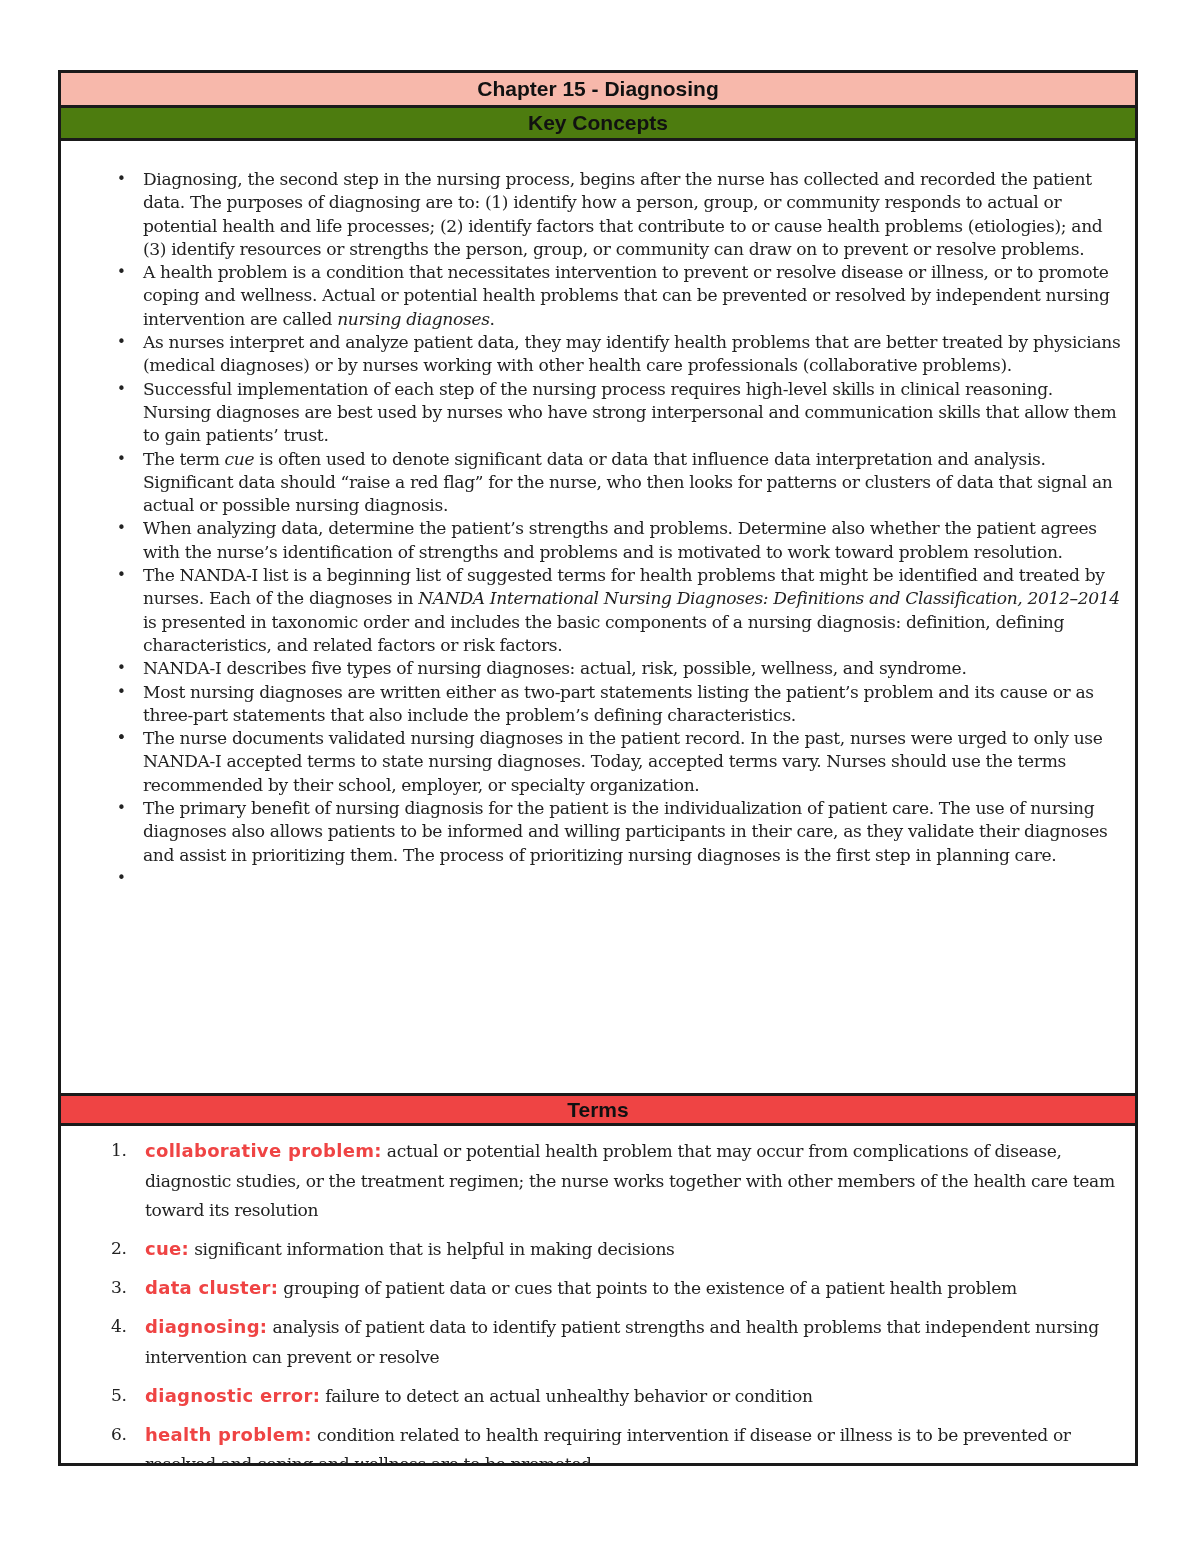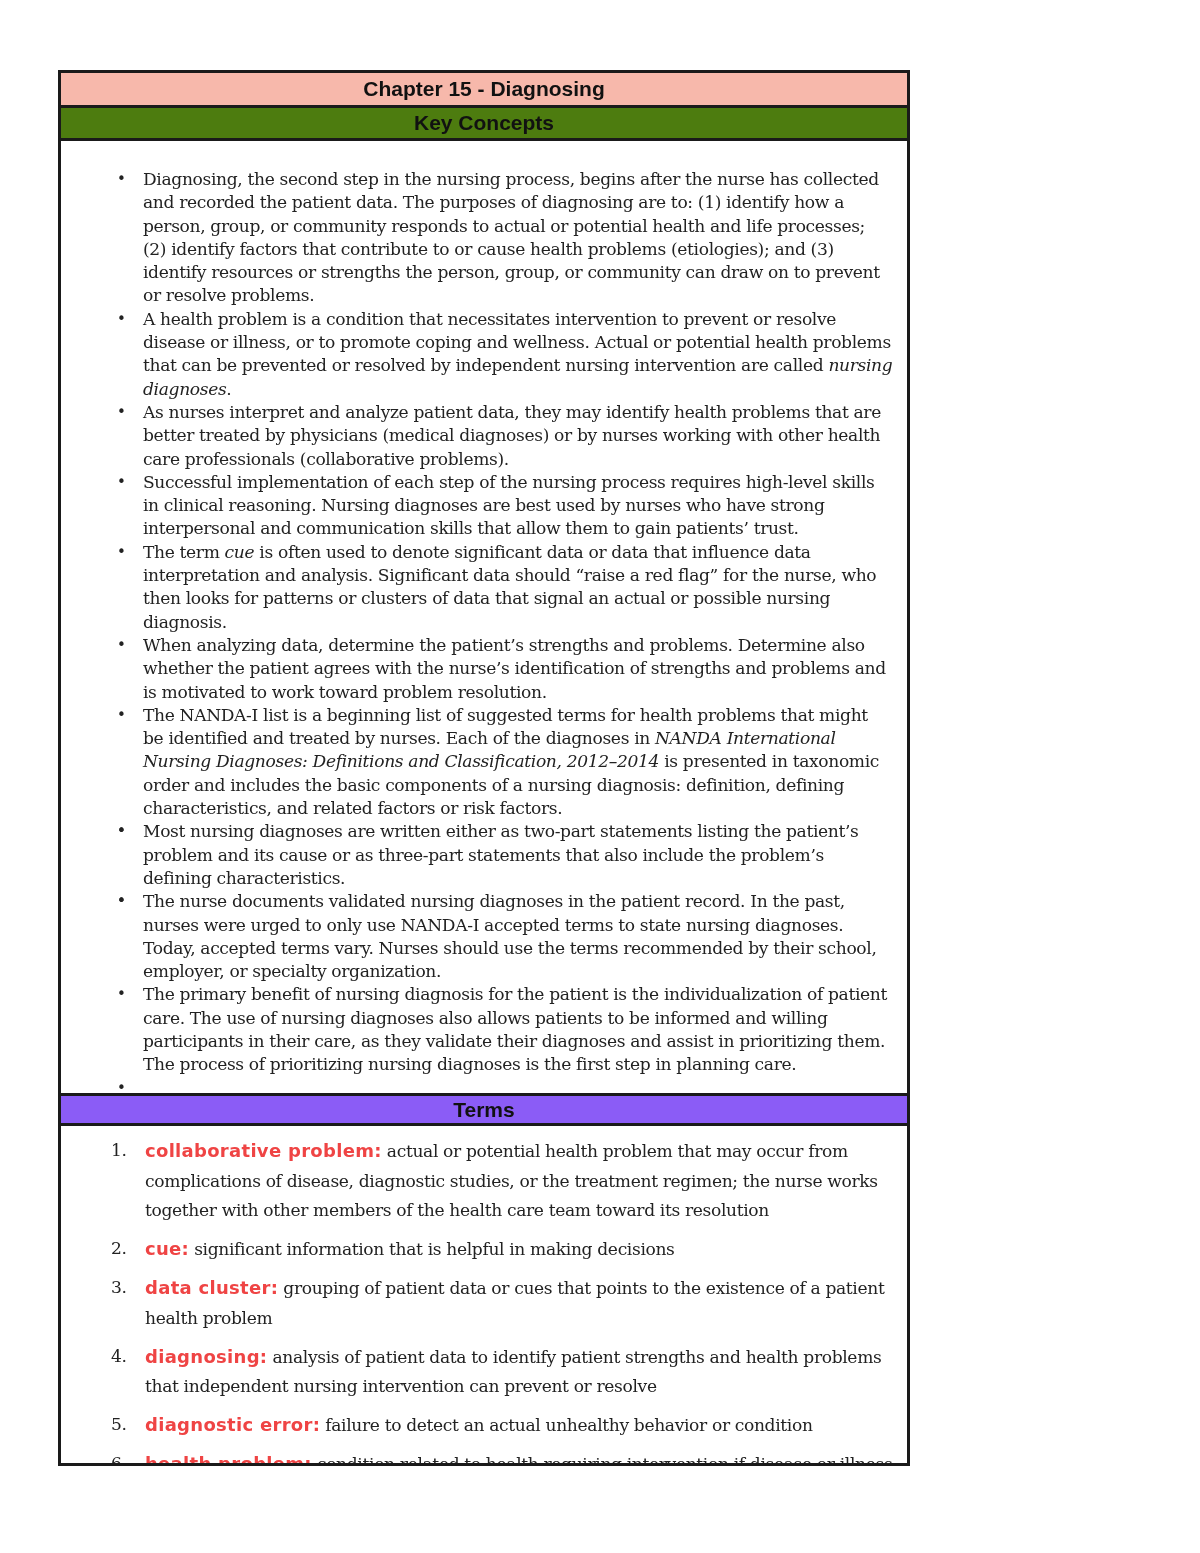--- a/index.html
+++ b/index.html
@@ -10,41 +10,41 @@
     body {
       width: 1200px;
       height: 1553px;
       position: relative;
       overflow: hidden;
     }
     .sheet {
       position: absolute;
       left: 58px;
       top: 70px;
-      width: 852px;
+      width: 1080px;
       height: 1396px;
       border: 3px solid #1a1a1a;
       box-sizing: border-box;
       overflow: hidden;
     }
     .band {
       box-sizing: border-box;
       text-align: center;
       font-family: "Liberation Sans", sans-serif;
       font-weight: bold;
       font-size: 21px;
       color: #111111;
       border-bottom: 3px solid #1a1a1a;
       display: flex;
       align-items: center;
       justify-content: center;
     }
     .band-title { height: 35px; background: #f7b8ab; }
     .band-concepts { height: 33px; background: #4d7c0f; }
-    .band-terms { height: 33px; background: #8b5cf6; border-top: 3px solid #1a1a1a; }
+    .band-terms { height: 33px; background: #ef4444; border-top: 3px solid #1a1a1a; }
 
     .concepts {
       box-sizing: border-box;
       height: 952px;
       padding: 27px 10px 0 0;
       font-family: "DejaVu Serif", serif;
       font-size: 17.1px;
       line-height: 23.3px;
       color: #222222;
       letter-spacing: -0.35px;
@@ -117,21 +117,21 @@
   </div>
   <div class="concepts">
     <ul id="concepts-list">
         <li><span class="bullet">•</span><span>Diagnosing, the second step in the nursing process, begins after the nurse has collected and recorded the patient data. The purposes of diagnosing are to: (1) identify how a person, group, or community responds to actual or potential health and life processes; (2) identify factors that contribute to or cause health problems (etiologies); and (3) identify resources or strengths the person, group, or community can draw on to prevent or resolve problems.</span></li>
         <li><span class="bullet">•</span><span>A health problem is a condition that necessitates intervention to prevent or resolve disease or illness, or to promote coping and wellness. Actual or potential health problems that can be prevented or resolved by independent nursing intervention are called </span><em>nursing diagnoses</em><span>.</span></li>
         <li><span class="bullet">•</span><span>As nurses interpret and analyze patient data, they may identify health problems that are better treated by physicians (medical diagnoses) or by nurses working with other health care professionals (collaborative problems).</span></li>
         <li><span class="bullet">•</span><span>Successful implementation of each step of the nursing process requires high-level skills in clinical reasoning. Nursing diagnoses are best used by nurses who have strong interpersonal and communication skills that allow them to gain patients’ trust.</span></li>
         <li><span class="bullet">•</span><span>The term </span><em>cue</em><span> is often used to denote significant data or data that influence data interpretation and analysis. Significant data should “raise a red flag” for the nurse, who then looks for patterns or clusters of data that signal an actual or possible nursing diagnosis.</span></li>
         <li><span class="bullet">•</span><span>When analyzing data, determine the patient’s strengths and problems. Determine also whether the patient agrees with the nurse’s identification of strengths and problems and is motivated to work toward problem resolution.</span></li>
         <li><span class="bullet">•</span><span>The NANDA-I list is a beginning list of suggested terms for health problems that might be identified and treated by nurses. Each of the diagnoses in </span><em>NANDA International Nursing Diagnoses: Definitions and Classification, 2012–2014</em><span> is presented in taxonomic order and includes the basic components of a nursing diagnosis: definition, defining characteristics, and related factors or risk factors.</span></li>
-        <li><span class="bullet">•</span></li>
+        <li><span class="bullet">•</span><span>NANDA-I describes five types of nursing diagnoses: actual, risk, possible, wellness, and syndrome.</span></li>
         <li><span class="bullet">•</span><span>Most nursing diagnoses are written either as two-part statements listing the patient’s problem and its cause or as three-part statements that also include the problem’s defining characteristics.</span></li>
         <li><span class="bullet">•</span></li>
         <li><span class="bullet">•</span><span>The nurse documents validated nursing diagnoses in the patient record. In the past, nurses were urged to only use NANDA-I accepted terms to state nursing diagnoses. Today, accepted terms vary. Nurses should use the terms recommended by their school, employer, or specialty organization.</span></li>
         <li><span class="bullet">•</span><span>The primary benefit of nursing diagnosis for the patient is the individualization of patient care. The use of nursing diagnoses also allows patients to be informed and willing participants in their care, as they validate their diagnoses and assist in prioritizing them. The process of prioritizing nursing diagnoses is the first step in planning care.</span></li>
         <li><span class="bullet">•</span></li>
       </ul>
   </div>
   <div class="band band-terms">
     <span>Terms</span>
   </div>

